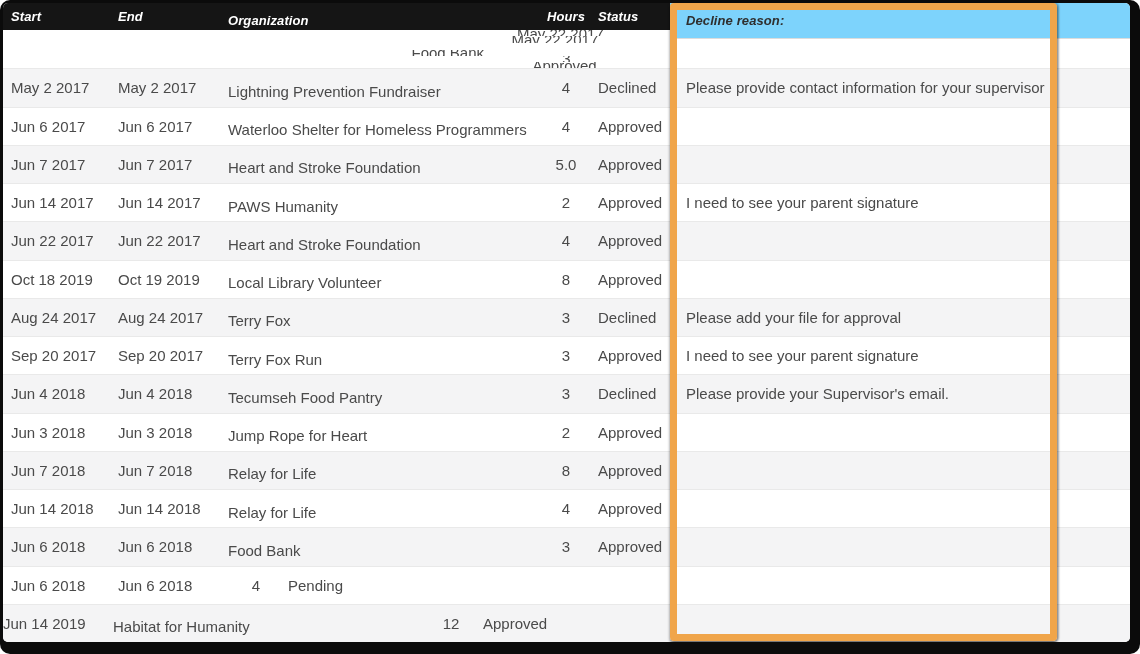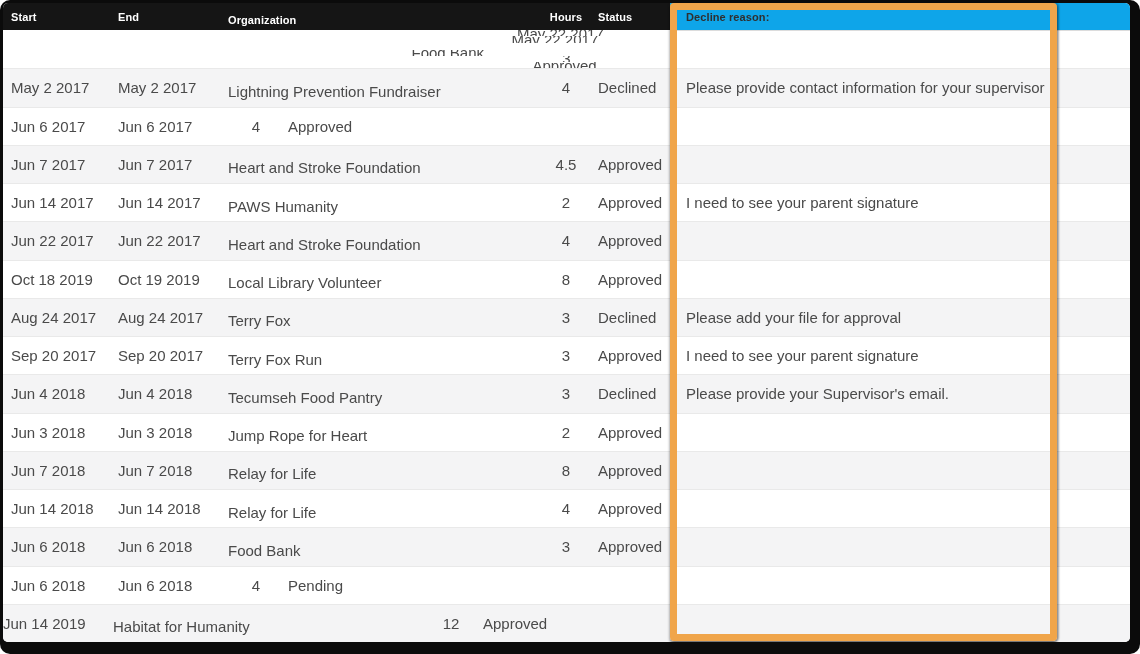--- a/index.html
+++ b/index.html
@@ -26,31 +26,32 @@
   
   .header-row { display:flex; height:27px; width:100%; }
   .header-dark {
     display:flex;
     width:667px; height:27px;
     background:#151515;
     color:#ffffff;
     flex-shrink:0;
   }
   .header-light {
-    flex:1; height:28px;
-    background:#0ea5e9;
+    flex:1; height:36px;
+    background:#7dd3fc;
     color:#2f2f2f;
     display:flex; align-items:center;
     padding-left:16px;
     border-bottom:1px solid #dcdcdc;
   }
   .hcell {
-    font-size:11px; font-weight:bold;
+    font-size:13px; font-weight:bold;
     display:flex; align-items:center;
     letter-spacing:0.1px;
+    font-style:italic;
   }
 
   
   .col-start  { width:115px; padding-left:8px; }
   .col-end    { width:110px; }
   .col-org    { width:310px;margin-top:7px; }
   .col-hours  { width:56px; justify-content:center; text-align:center; }
   .col-status { width:76px; padding-left:4px; }
 
   
@@ -108,29 +109,30 @@
           <div class="cell col-start">May 2 2017</div>
           <div class="cell col-end">May 2 2017</div>
           <div class="cell col-org">Lightning Prevention Fundraiser</div>
           <div class="cell col-hours">4</div>
           <div class="cell col-status">Declined</div>
           <div class="cell cell-reason">Please provide contact information for your supervisor</div>
         </div>
         <div class="row">
           <div class="cell col-start">Jun 6 2017</div>
           <div class="cell col-end">Jun 6 2017</div>
+          <div class="cell col-org">Waterloo Shelter for Homeless Programmers</div>
           <div class="cell col-hours">4</div>
           <div class="cell col-status">Approved</div>
           <div class="cell cell-reason"></div>
         </div>
         <div class="row">
           <div class="cell col-start">Jun 7 2017</div>
           <div class="cell col-end">Jun 7 2017</div>
           <div class="cell col-org">Heart and Stroke Foundation</div>
-          <div class="cell col-hours">4.5</div>
+          <div class="cell col-hours">5.0</div>
           <div class="cell col-status">Approved</div>
           <div class="cell cell-reason"></div>
         </div>
         <div class="row">
           <div class="cell col-start">Jun 14 2017</div>
           <div class="cell col-end">Jun 14 2017</div>
           <div class="cell col-org">PAWS Humanity</div>
           <div class="cell col-hours">2</div>
           <div class="cell col-status">Approved</div>
           <div class="cell cell-reason">I need to see your parent signature</div>

